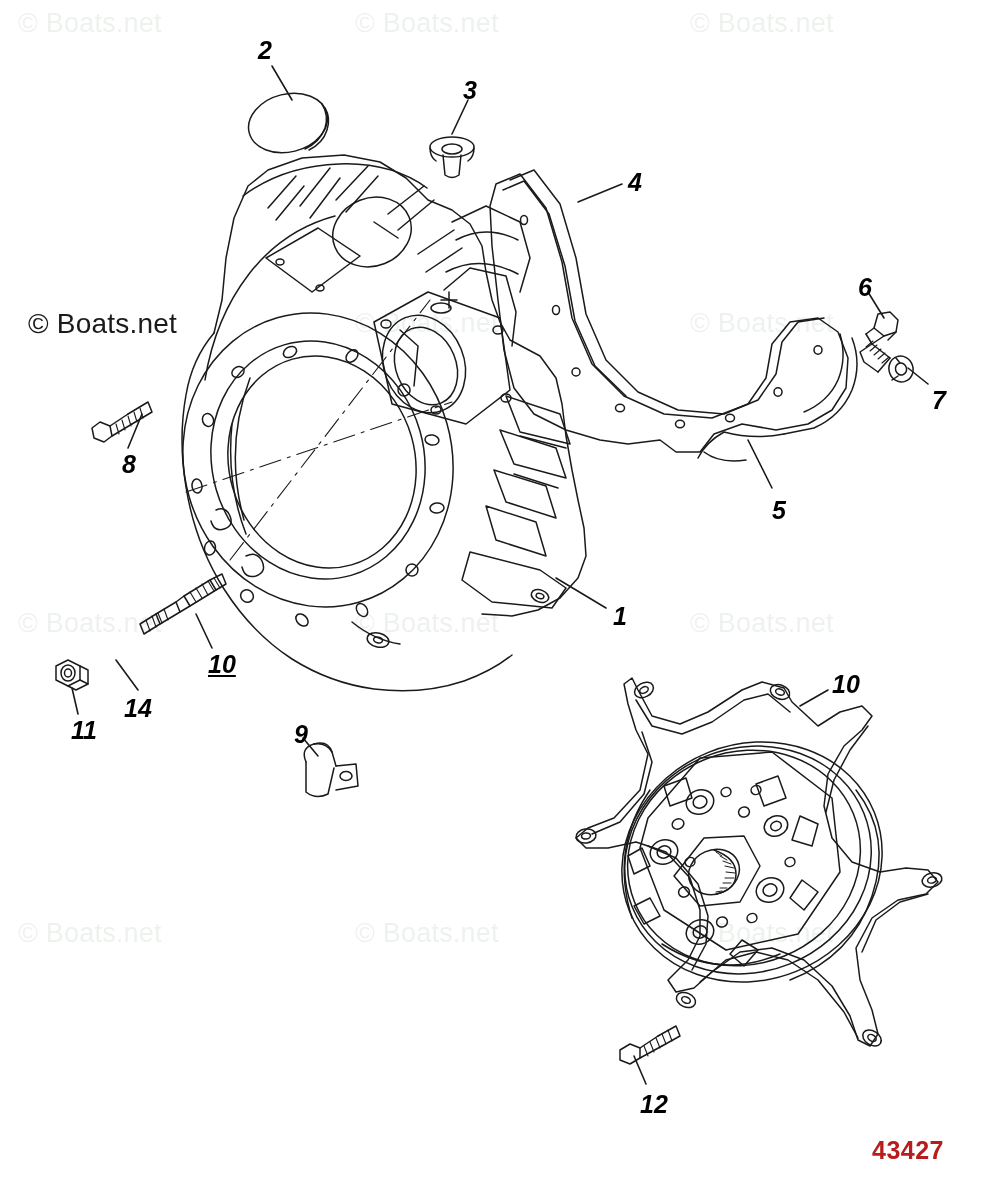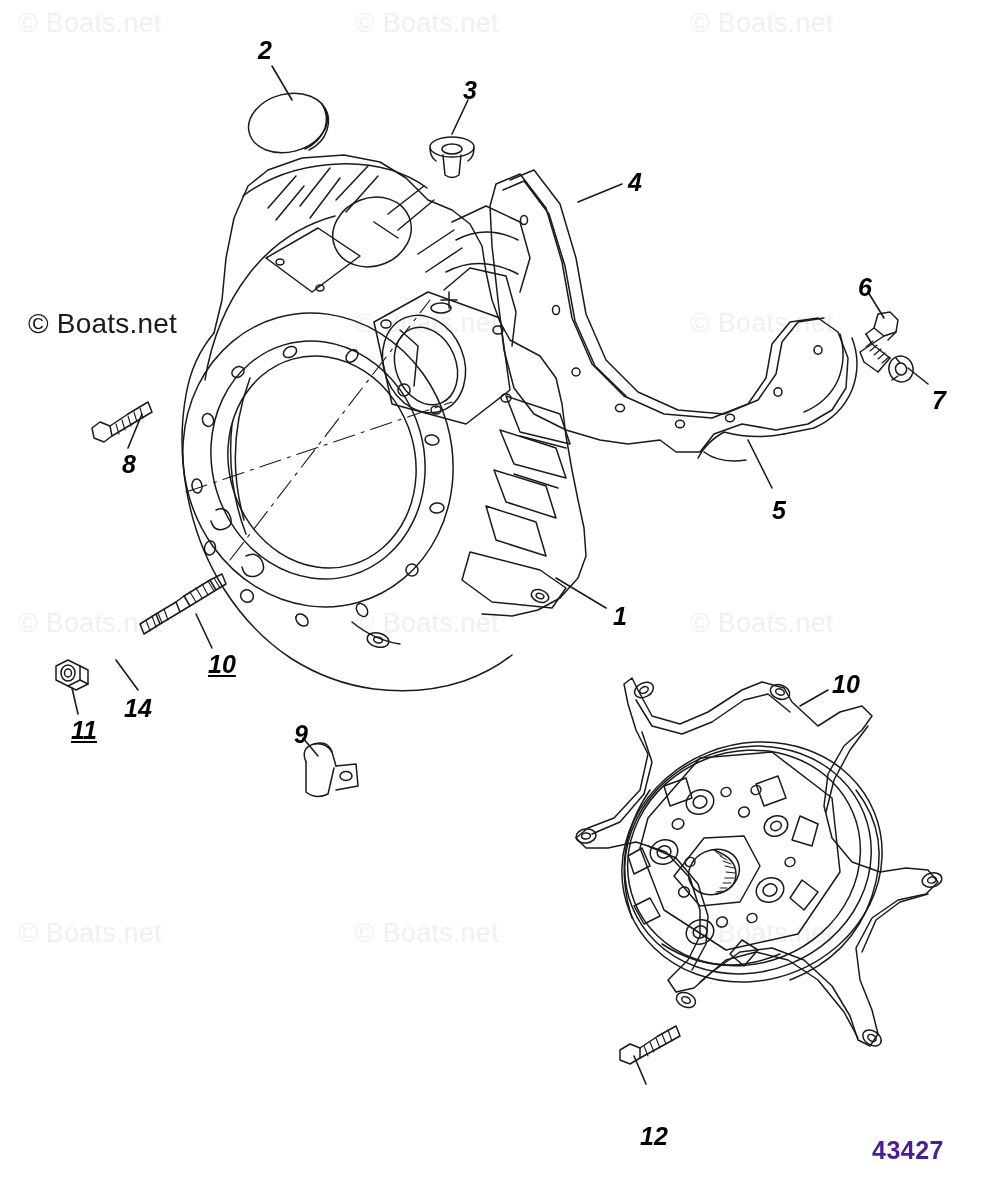--- a/index.html
+++ b/index.html
@@ -48,21 +48,21 @@
     font-style: italic;
     color: #000000;
     white-space: nowrap;
     line-height: 1;
   }
   .diagnum {
     position: absolute;
     font-family: "Liberation Sans", sans-serif;
     font-size: 25px;
     font-weight: bold;
-    color: #4c1d95;
+    color: #b91c1c;
     letter-spacing: 0.5px;
   }
 </style>
 </head>
 <body>
 
 <div id="page">
 
   <div id="artboard">
 
@@ -425,22 +425,22 @@
         <div class="callout" style="left: 613px; top: 604px;">1</div>
         <div class="callout" style="left: 258px; top: 38px;">2</div>
         <div class="callout" style="left: 463px; top: 78px;">3</div>
         <div class="callout" style="left: 628px; top: 170px;">4</div>
         <div class="callout" style="left: 772px; top: 498px;">5</div>
         <div class="callout" style="left: 858px; top: 275px;">6</div>
         <div class="callout" style="left: 932px; top: 388px;">7</div>
         <div class="callout" style="left: 122px; top: 452px;">8</div>
         <div class="callout" style="left: 294px; top: 722px;">9</div>
         <div class="callout" style="left: 208px; top: 652px; text-decoration: underline;">10</div>
-        <div class="callout" style="left: 71px; top: 718px; text-decoration: underline;">11</div>
-        <div class="callout" style="left: 640px; top: 1092px; margin-top: 32px;">12</div>
+        <div class="callout" style="left: 71px; top: 718px;">11</div>
+        <div class="callout" style="left: 640px; top: 1092px;">12</div>
         <div class="callout" style="left: 832px; top: 672px;">10</div>
         <div class="callout" style="left: 124px; top: 696px;">14</div>
       </div>
 
     <div class="diagnum" style="left:872px; top:1136px;">43427</div>
 
   </div>
 </div>
 
 </body></html>

